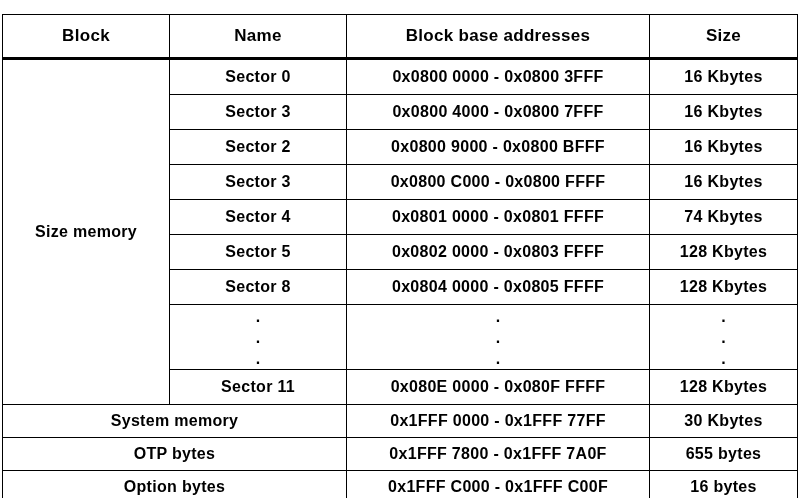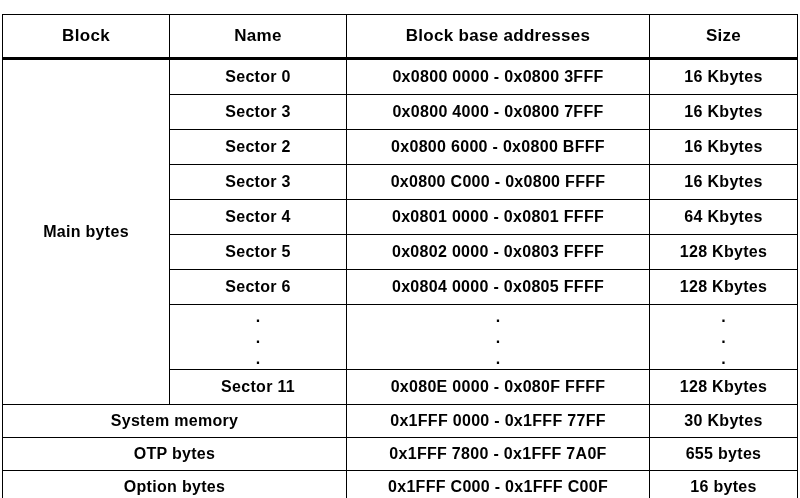--- a/index.html
+++ b/index.html
@@ -65,52 +65,52 @@
 
     <tbody>
         <tr class="header-row">
       <th>Block</th>
       <th>Name</th>
       <th>Block base addresses</th>
       <th>Size</th>
     </tr>
 
     <tr class="sector-row">
-      <td class="main-block-cell" rowspan="9">Main bytes</td>
+      <td class="main-block-cell" rowspan="9">Size memory</td>
       <td>Sector 0</td>
       <td>0x0800 0000 - 0x0800 3FFF</td>
       <td>16 Kbytes</td>
     </tr>
     <tr class="sector-row">
       <td>Sector 3</td>
       <td>0x0800 4000 - 0x0800 7FFF</td>
       <td>16 Kbytes</td>
     </tr>
     <tr class="sector-row">
       <td>Sector 2</td>
-      <td>0x0800 6000 - 0x0800 BFFF</td>
+      <td>0x0800 9000 - 0x0800 BFFF</td>
       <td>16 Kbytes</td>
     </tr>
     <tr class="sector-row">
       <td>Sector 3</td>
       <td>0x0800 C000 - 0x0800 FFFF</td>
       <td>16 Kbytes</td>
     </tr>
     <tr class="sector-row">
       <td>Sector 4</td>
       <td>0x0801 0000 - 0x0801 FFFF</td>
-      <td>64 Kbytes</td>
+      <td>74 Kbytes</td>
     </tr>
     <tr class="sector-row">
       <td>Sector 5</td>
       <td>0x0802 0000 - 0x0803 FFFF</td>
       <td>128 Kbytes</td>
     </tr>
     <tr class="sector-row">
-      <td>Sector 6</td>
+      <td>Sector 8</td>
       <td>0x0804 0000 - 0x0805 FFFF</td>
       <td>128 Kbytes</td>
     </tr>
     <tr class="dots-row">
       <td>.
 .
 .</td>
       <td>.
 .
 .</td>

